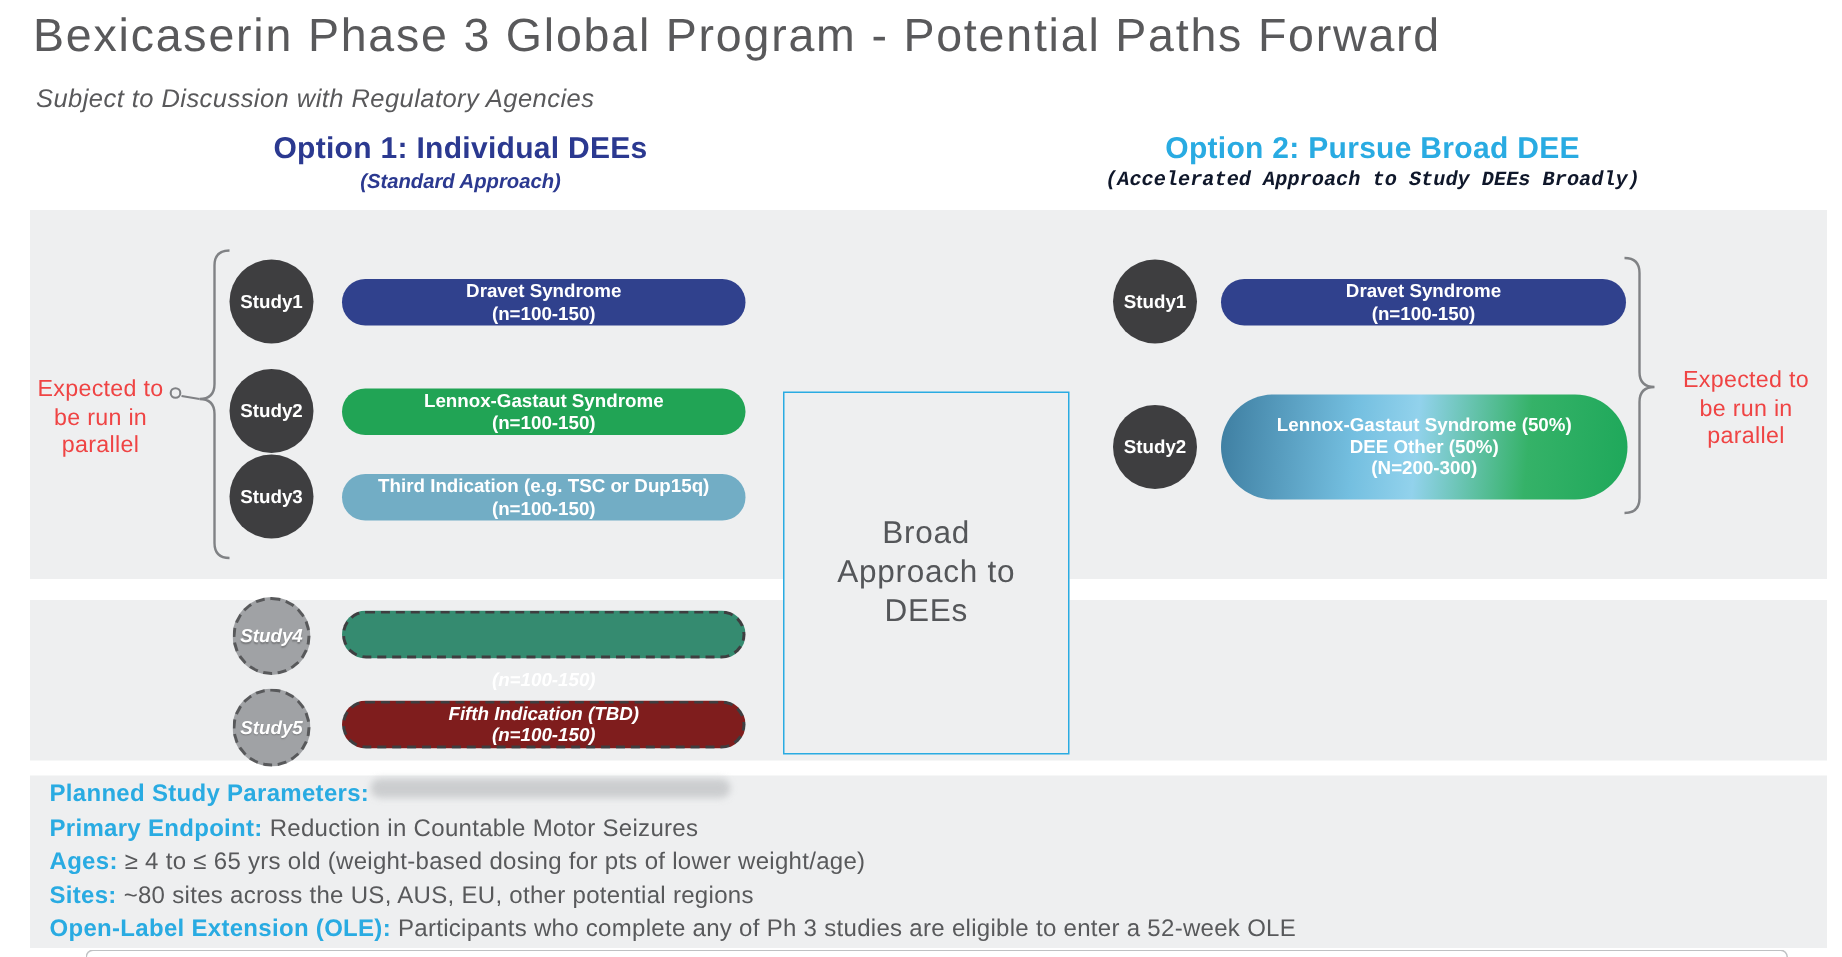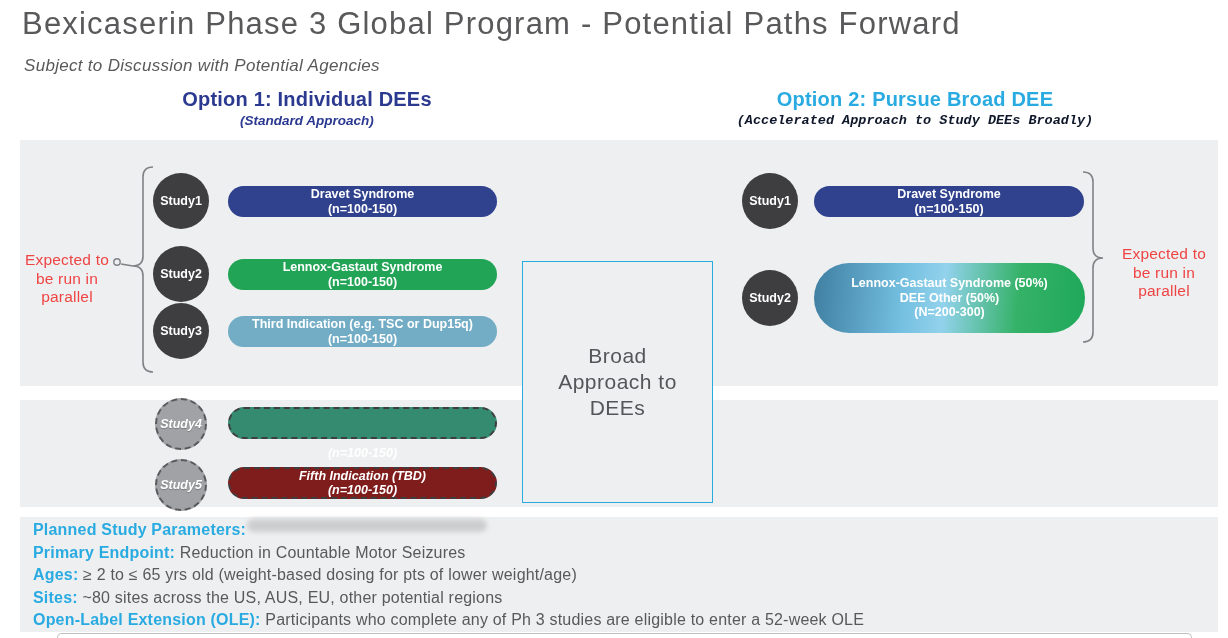--- a/index.html
+++ b/index.html
@@ -88,21 +88,21 @@
     border:1.5px solid #BFC1C3; border-bottom:none; border-radius:5px 5px 0 0; background:#fff;
     box-sizing:border-box;
   }
 </style>
 </head>
 <body>
 
 <div class="slide">
 
   <div class="title">Bexicaserin Phase 3 Global Program - Potential Paths Forward</div>
-  <div class="subtitle">Subject to Discussion with Potential Agencies</div>
+  <div class="subtitle">Subject to Discussion with Regulatory Agencies</div>
 
   <div class="opt-header o1">
     <div class="opt-title">Option 1: Individual DEEs</div>
     <div class="opt-sub">(Standard Approach)</div>
   </div>
   <div class="opt-header o2">
     <div class="opt-title">Option 2: Pursue Broad DEE</div>
     <div class="opt-sub">(Accelerated Approach to Study DEEs Broadly)</div>
   </div>
 
@@ -190,21 +190,21 @@
   <div class="parallel right">Expected to be run in parallel</div>
 
   <div class="params">
     <div class="heading">Planned Study Parameters:</div>
     <div>
       <span class="lbl">Primary Endpoint:</span>
       <span>Reduction in Countable Motor Seizures</span>
     </div>
     <div>
       <span class="lbl">Ages:</span>
-      <span>≥ 2 to ≤ 65 yrs old (weight-based dosing for pts of lower weight/age)</span>
+      <span>≥ 4 to ≤ 65 yrs old (weight-based dosing for pts of lower weight/age)</span>
     </div>
     <div>
       <span class="lbl">Sites:</span>
       <span>~80 sites across the US, AUS, EU, other potential regions</span>
     </div>
     <div>
       <span class="lbl">Open-Label Extension (OLE):</span>
       <span>Participants who complete any of Ph 3 studies are eligible to enter a 52-week OLE</span>
     </div>
   </div>

